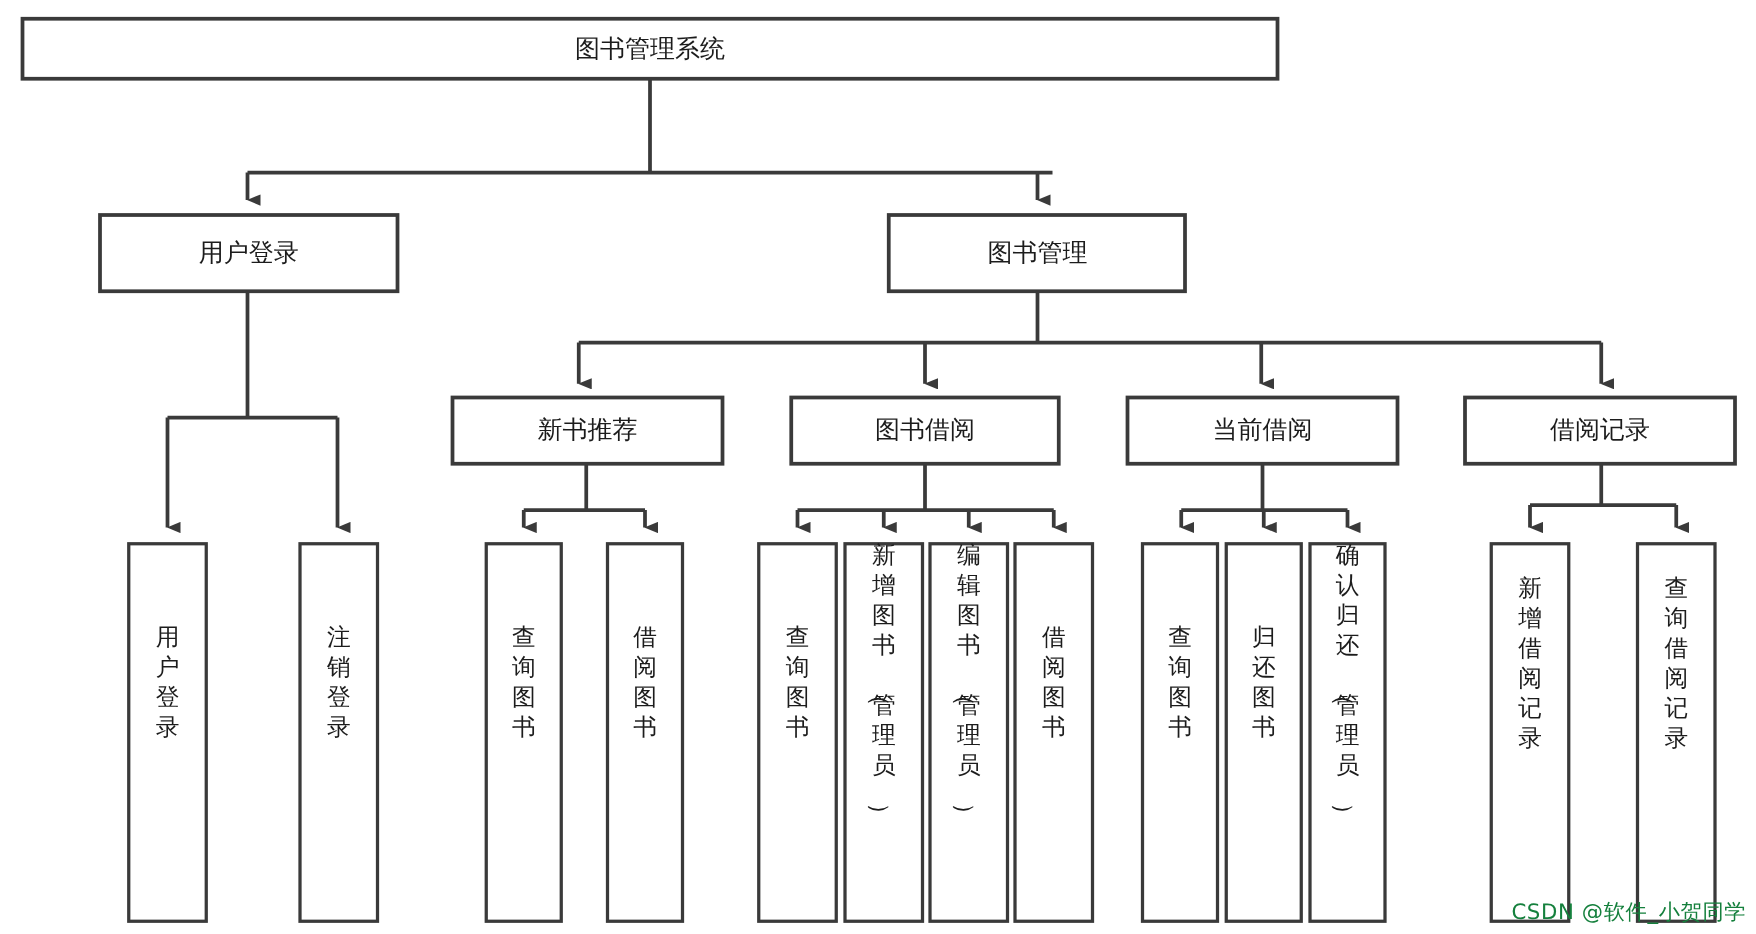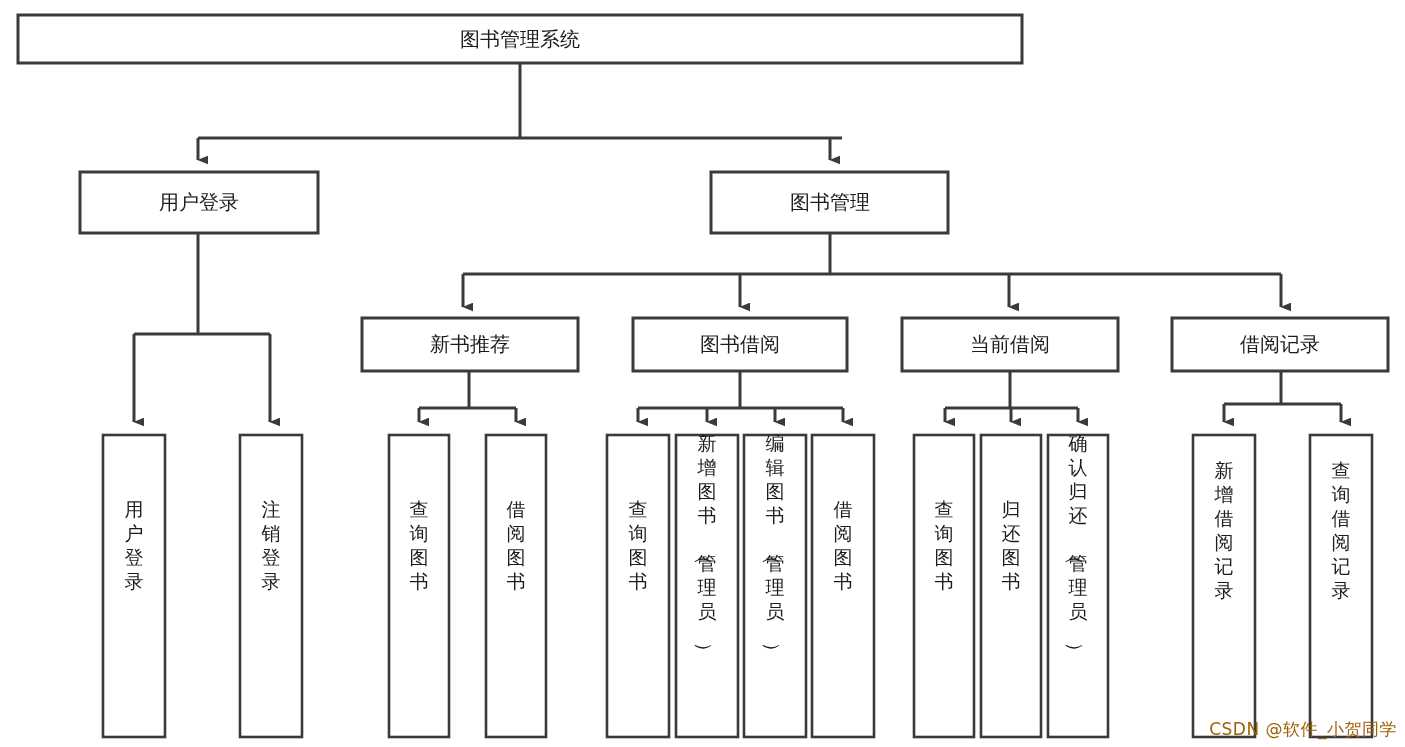--- a/index.html
+++ b/index.html
@@ -55,21 +55,21 @@
     font-size: 19px;
     fill: #1c1c1c;
     text-anchor: middle;
   }
   .watermark {
     position: absolute;
     right: 8px;
     bottom: 6px;
     font-family: "DejaVu Sans", "Liberation Sans", sans-serif;
     font-size: 17px;
-    color: #a16207;
+    color: #15803d;
     white-space: nowrap;
     letter-spacing: 0.5px;
     pointer-events: none;
   }
 </style>
 </head>
 <body>
 
 <div id="diagram-root">
 

